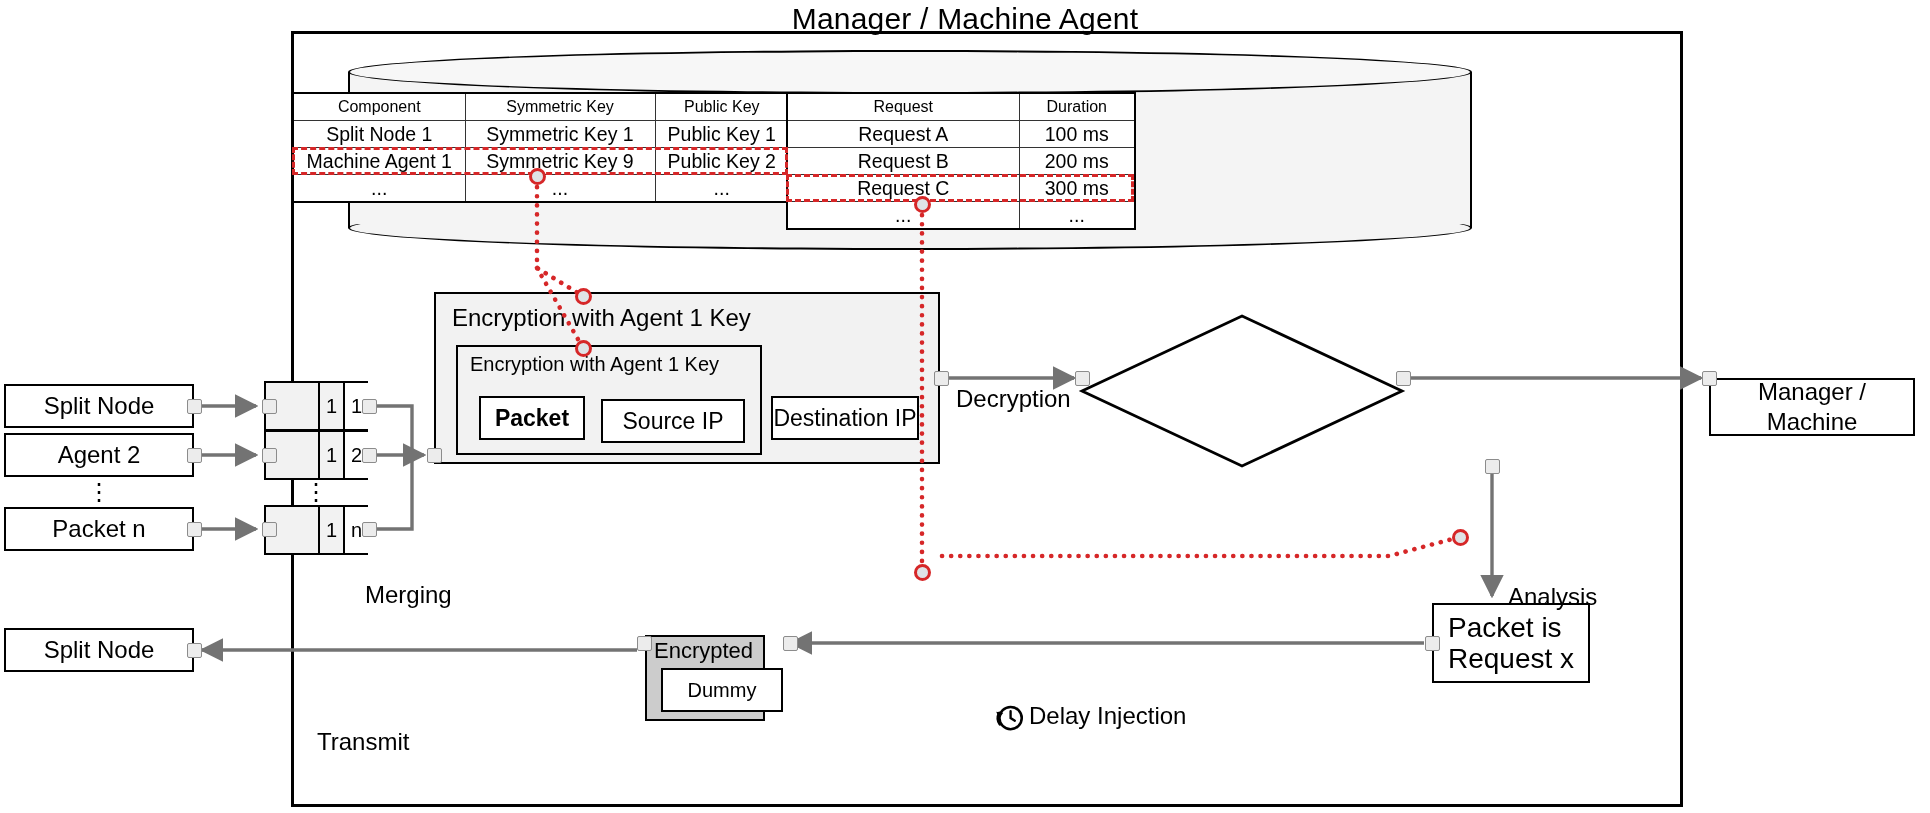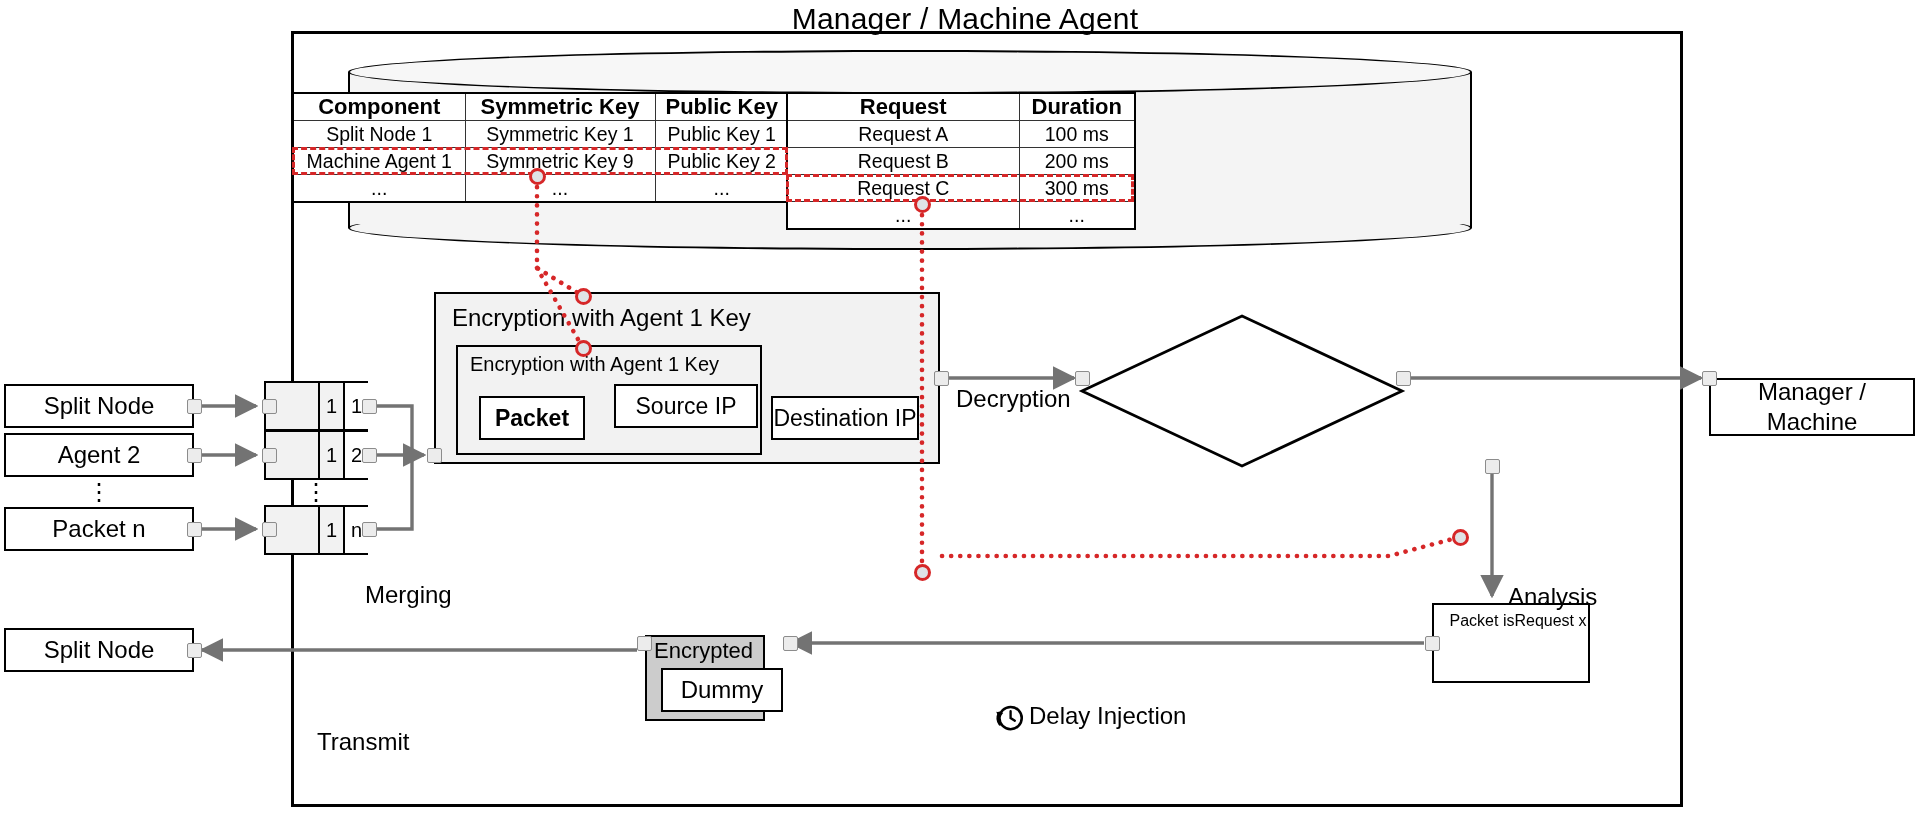--- a/index.html
+++ b/index.html
@@ -19,21 +19,21 @@
   #db-cyl{left:348px;top:50px;width:1124px;height:200px;}
   #db-body{left:0;top:22px;width:1124px;height:156px;background:#f4f4f4;border-left:2.5px solid #000;border-right:2.5px solid #000;box-sizing:border-box;}
   #db-top{left:0;top:0px;width:1124px;height:44px;background:#f7f7f7;border:2.5px solid #000;border-radius:50%;box-sizing:border-box;}
   #db-bot{left:0;top:156px;width:1124px;height:44px;background:#f4f4f4;border:2.5px solid #000;border-radius:50%;box-sizing:border-box;}
   #db-bot-mask{left:2px;top:150px;width:1120px;height:24px;background:#f4f4f4;}
   #db-label{left:0;top:54px;width:1124px;font-size:23px;text-align:center;}
 
   
   table.dbtab{position:absolute;border-collapse:collapse;background:#fff;table-layout:fixed;}
   table.dbtab td{border:1.6px solid #333;font-size:19.5px;text-align:center;height:26px;padding:0;line-height:26px;white-space:nowrap;}
-  table.dbtab td.hdr{font-size:22px;font-weight:bold;}
+  table.dbtab td.hdr{font-size:16px;}
   table.dbtab{border:2px solid #000;}
   #tab-keys{left:292px;top:92px;}
   #tab-req{left:786px;top:92px;}
 
   
   .redrect{border:3px dashed #d62728;box-sizing:border-box;background:transparent;}
   #hl-key{left:292px;top:147px;width:496px;height:28px;}
   #hl-req{left:786px;top:174px;width:348px;height:28px;}
 
   
@@ -55,37 +55,37 @@
   #pk1{left:264px;top:381px;width:104px;}
   #pk2{left:264px;top:430px;width:104px;}
   #pk3{left:264px;top:505px;width:104px;}
 
   
   #enc-outer{left:434px;top:292px;width:506px;height:172px;border:2.6px solid #000;background:#f2f2f2;box-sizing:border-box;}
   #enc-outer-lbl{left:452px;top:304px;font-size:24px;}
   #enc-inner{left:456px;top:345px;width:306px;height:110px;border:2.6px solid #000;background:#f2f2f2;box-sizing:border-box;}
   #enc-inner-lbl{left:470px;top:353px;font-size:20px;}
   #b-packet{left:479px;top:396px;width:106px;height:44px;font-weight:bold;}
-  #b-srcip{left:601px;top:384px;width:144px;height:44px;margin-left:13px;}
+  #b-srcip{left:601px;top:399px;width:144px;height:44px;}
   #b-dstip{left:771px;top:396px;width:148px;height:44px;}
   #b-packet,#b-srcip,#b-dstip{border:2.6px solid #000;background:#fff;box-sizing:border-box;}
   #b-packet div,#b-srcip div,#b-dstip div{height:100%;font-size:23px;}
   #diamond-txt{left:1096px;top:340px;width:292px;text-align:center;font-size:22px;line-height:27px;}
 
   
   #n-mgr{left:1709px;top:378px;width:206px;height:58px;}
   #n-mgr div{height:100%;font-size:24px;line-height:30px;}
   #n-reqx{left:1432px;top:603px;width:158px;height:80px;border:2.6px solid #000;background:#fff;box-sizing:border-box;}
-  #n-reqx div{height:100%;font-size:16px;line-height:31px;padding-left:14px;display:flex;flex-direction:row;justify-content:center;align-items:flex-start;}
+  #n-reqx div{height:100%;font-size:28px;line-height:31px;padding-left:14px;display:flex;flex-direction:column;justify-content:center;align-items:flex-start;}
 
   
   #enc-dummy{left:645px;top:635px;width:120px;height:86px;border:2.6px solid #000;background:#cccccc;box-sizing:border-box;}
   #enc-dummy-lbl{left:654px;top:638px;font-size:22px;}
   #b-dummy{left:661px;top:668px;width:122px;height:44px;border:2.6px solid #000;background:#fff;box-sizing:border-box;}
-  #b-dummy div{height:100%;font-size:24px;}
+  #b-dummy div{height:100%;font-size:20px;}
 
   
   .elabel{font-size:24px;white-space:nowrap;}
   #lbl-merging{left:365px;top:581px;}
   #lbl-decryption{left:956px;top:385px;}
   #lbl-analysis{left:1508px;top:583px;}
   #lbl-delay{left:1029px;top:702px;}
   #lbl-transmit{left:317px;top:728px;}
 
   

